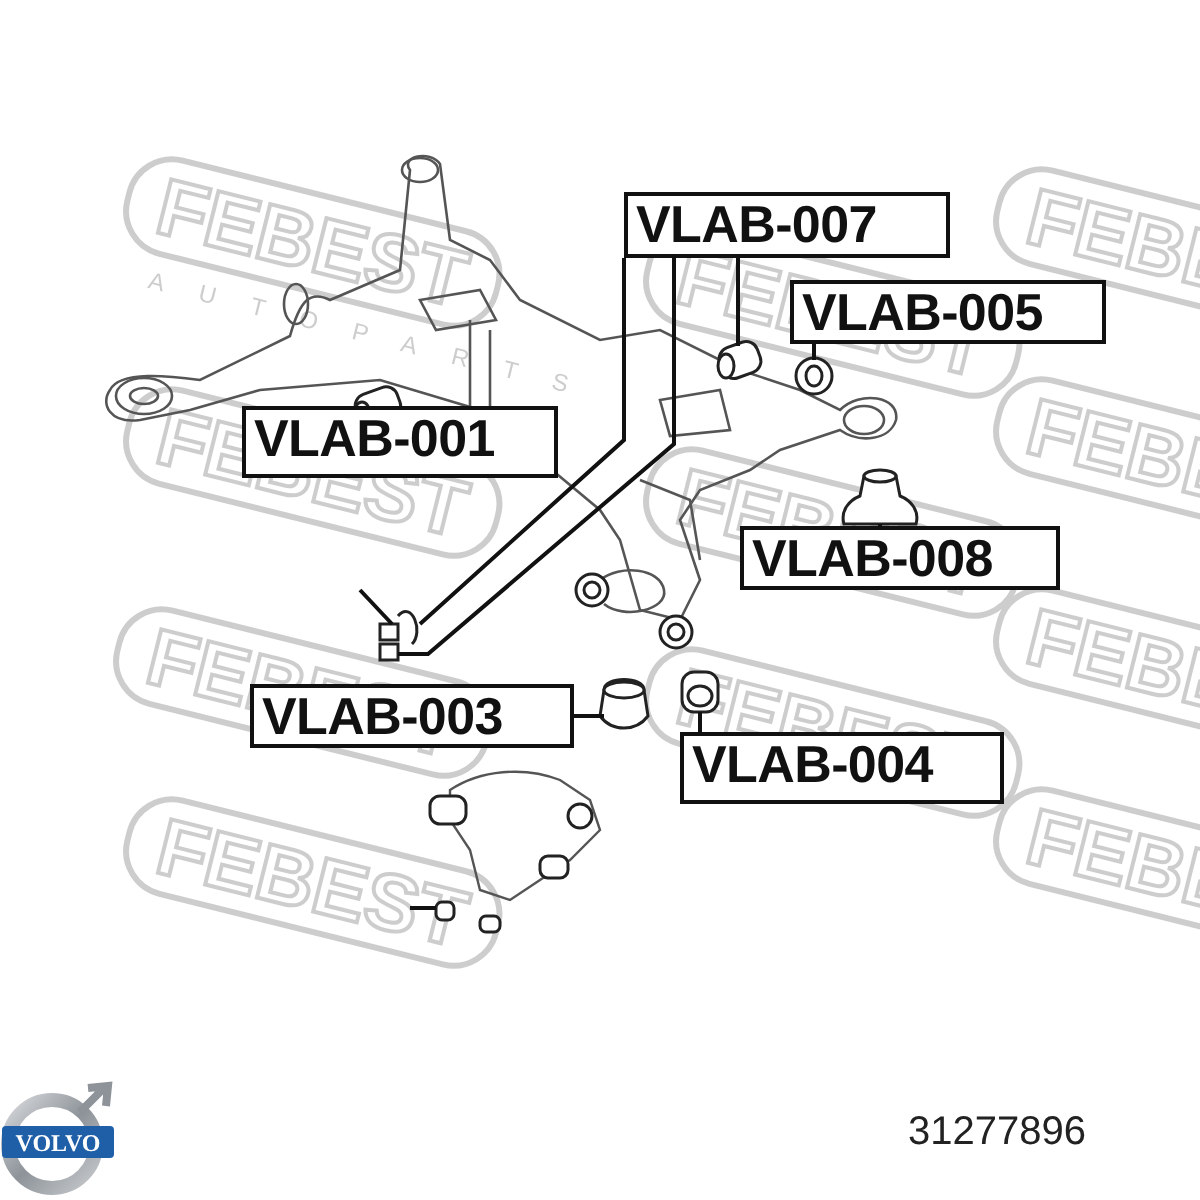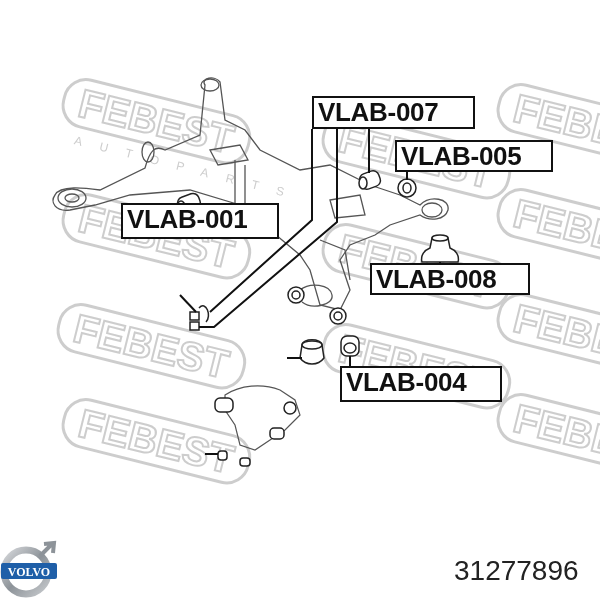--- a/index.html
+++ b/index.html
@@ -5,21 +5,21 @@
   html, body { margin:0; padding:0; background:#ffffff; }
   #stage { position:relative; width:600px; height:600px; overflow:hidden; background:#fff; font-family:"Liberation Sans", sans-serif; }
   svg.art { position:absolute; left:0; top:0; }
   .label {
     position:absolute; box-sizing:border-box;
     border:2.5px solid #111; background:#fff;
     font-family:"Liberation Sans", sans-serif; font-weight:bold;
     font-size:26px; line-height:26px; color:#111;
     padding:1px 3px 0 4px; white-space:nowrap; letter-spacing:-0.3px;
   }
-  .partno { position:absolute; font-family:"Liberation Sans", sans-serif; font-size:28px; color:#222; }
+  .partno { position:absolute; font-family:"Liberation Sans", sans-serif; font-size:20px; color:#222; }
   .logo { position:absolute; }
 </style>
 </head>
 <body>
 
 <div id="stage">
 
   <svg class="art" width="600" height="600" viewBox="0 0 600 600">
 
     <g fill="none" stroke="#c8c8c8" stroke-width="3" opacity="0.9">
@@ -143,20 +143,21 @@
       <path d="M287,358 L302,358"></path>
       <path d="M350,356 L350,366"></path>
       <path d="M205,454 L218,454"></path>
     </g>
   </svg>
 
   <div class="label" style="left:292px;top:96px;width:163px;height:33px;margin-left:20px;">VLAB-007</div>
   <div class="label" style="left:395px;top:140px;width:158px;height:32px;">VLAB-005</div>
   <div class="label" style="left:121px;top:203px;width:158px;height:36px;">VLAB-001</div>
   <div class="label" style="left:370px;top:263px;width:160px;height:32px;">VLAB-008</div>
+  <div class="label" style="left:125px;top:342px;width:162px;height:32px;">VLAB-003</div>
   <div class="label" style="left:340px;top:366px;width:162px;height:36px;">VLAB-004</div>
 
   <svg class="logo" width="64" height="60" viewBox="0 0 64 60" style="left:0;top:540px;">
     <defs>
       <linearGradient id="ring" x1="0" y1="0" x2="1" y2="1">
         <stop offset="0" stop-color="#d6d8db"></stop>
         <stop offset="0.5" stop-color="#8d9399"></stop>
         <stop offset="1" stop-color="#c7cacd"></stop>
       </linearGradient>
     </defs>

